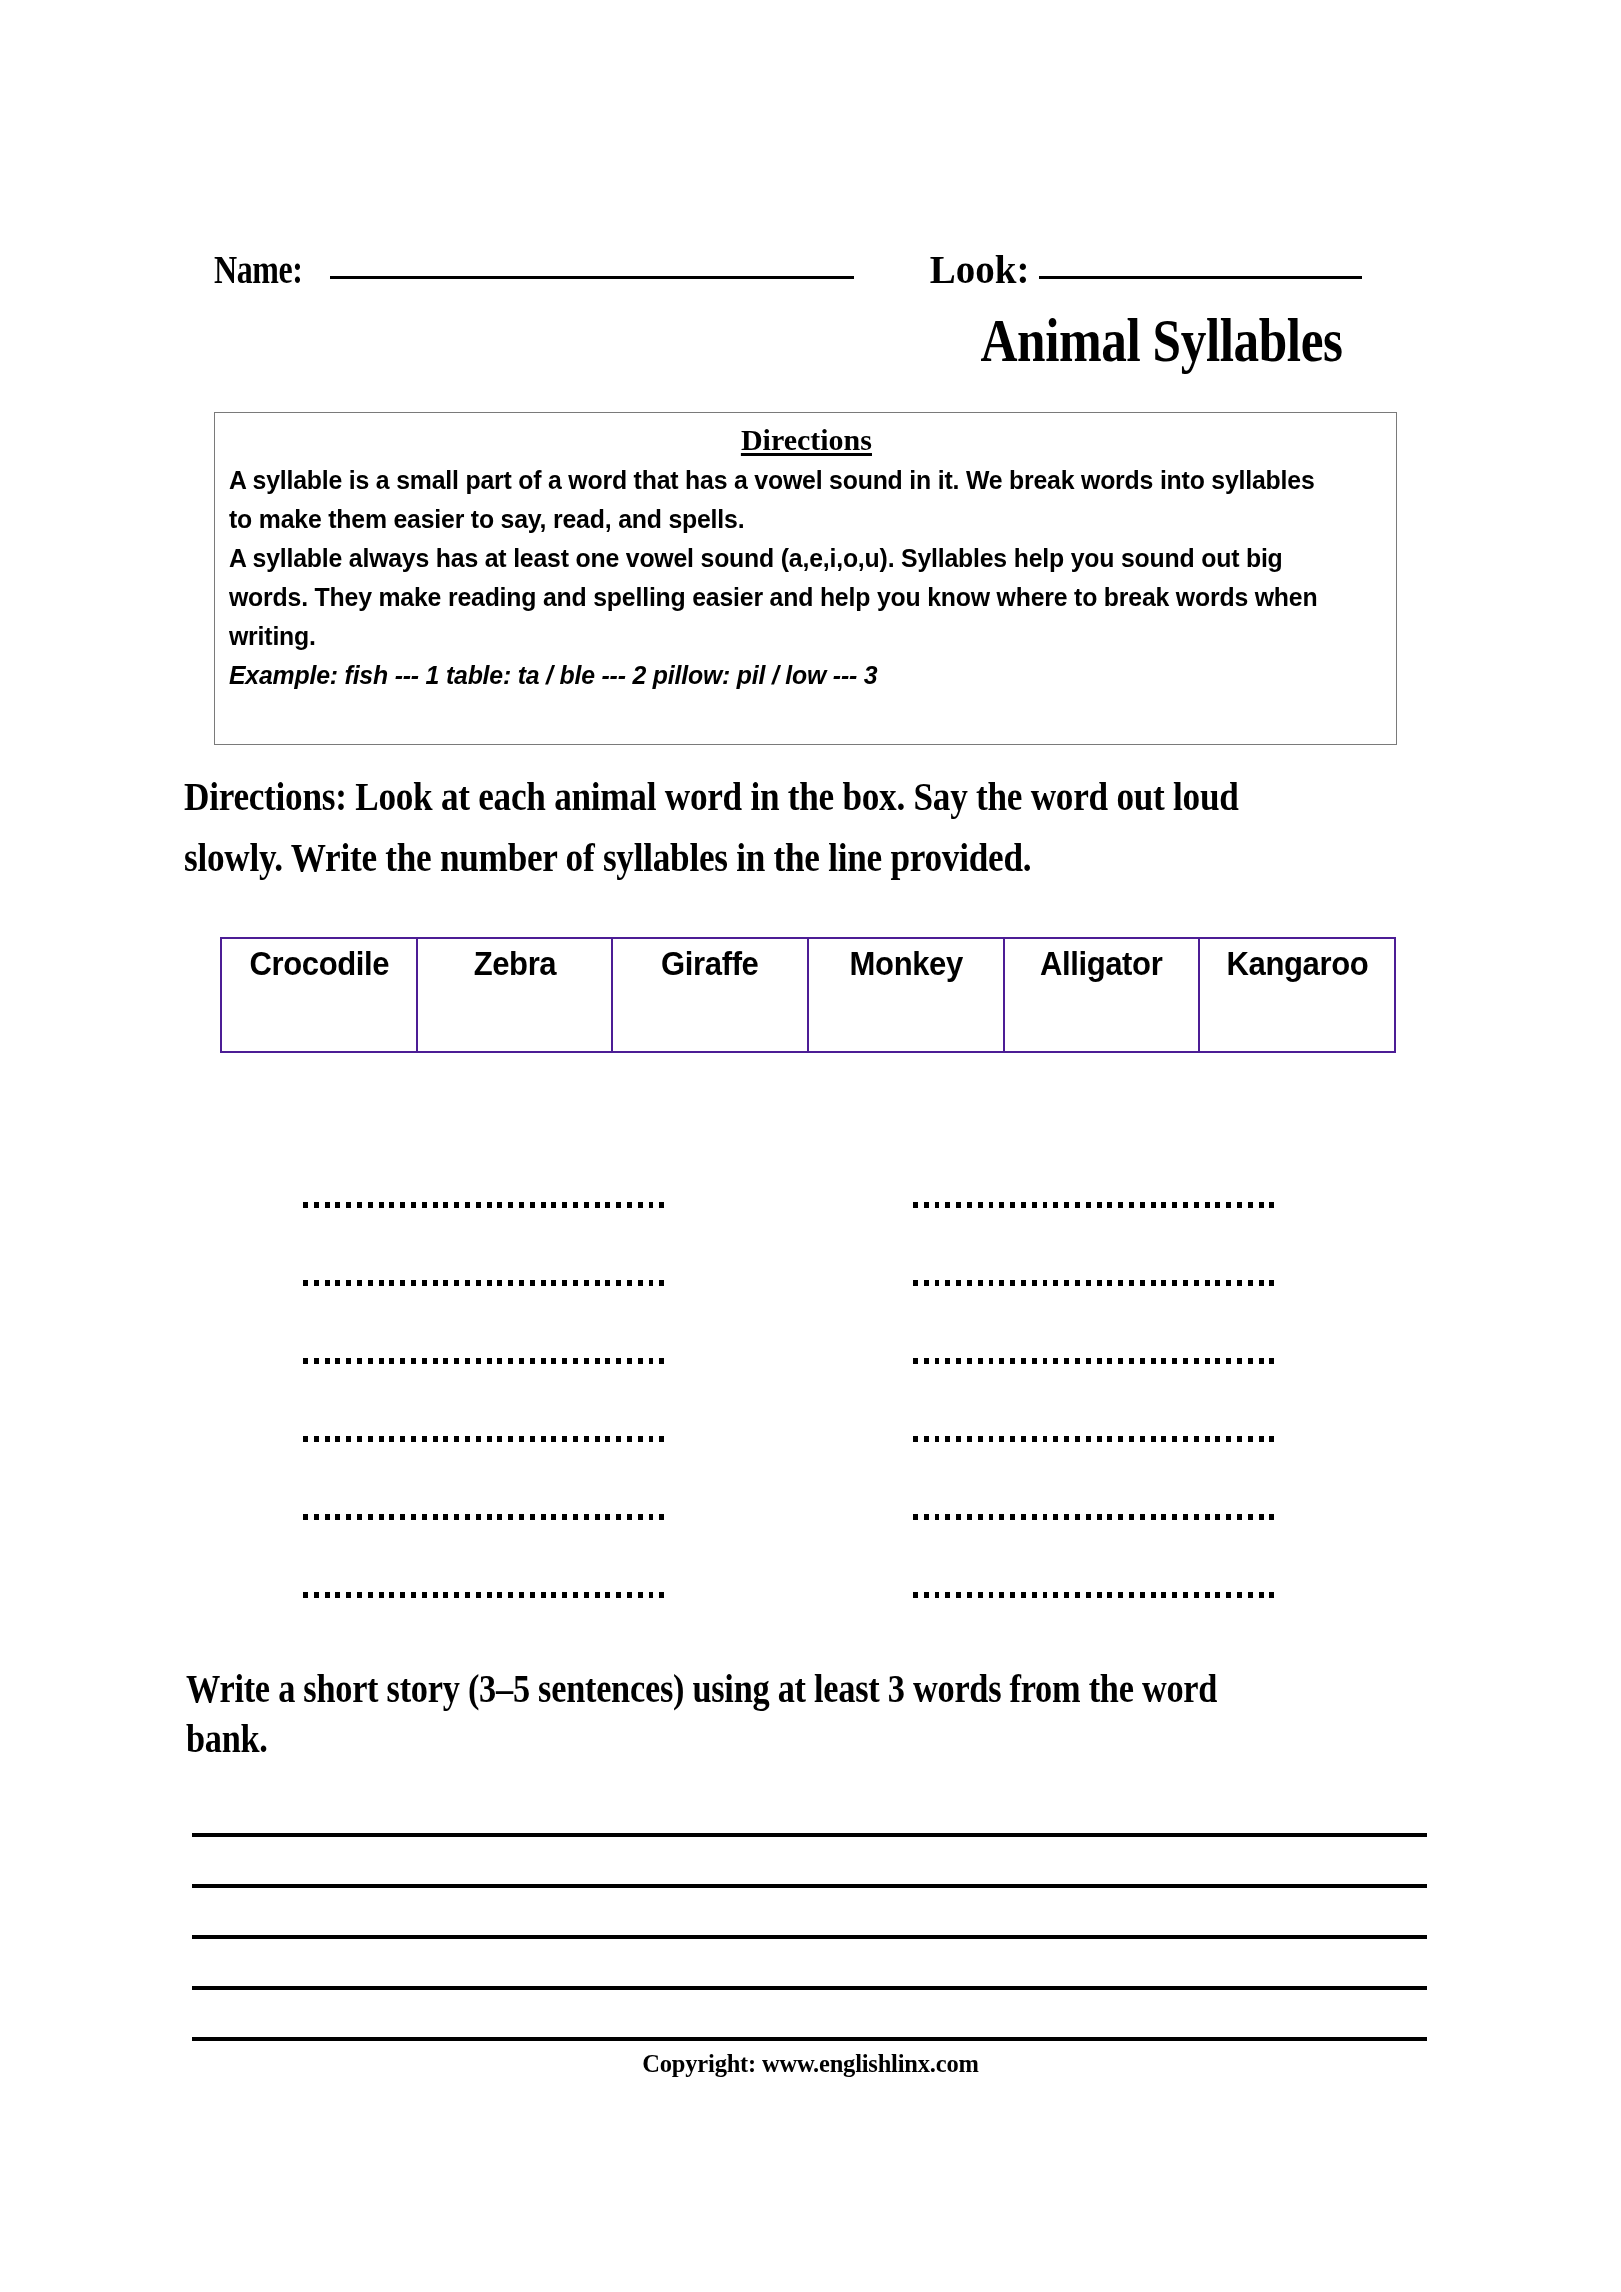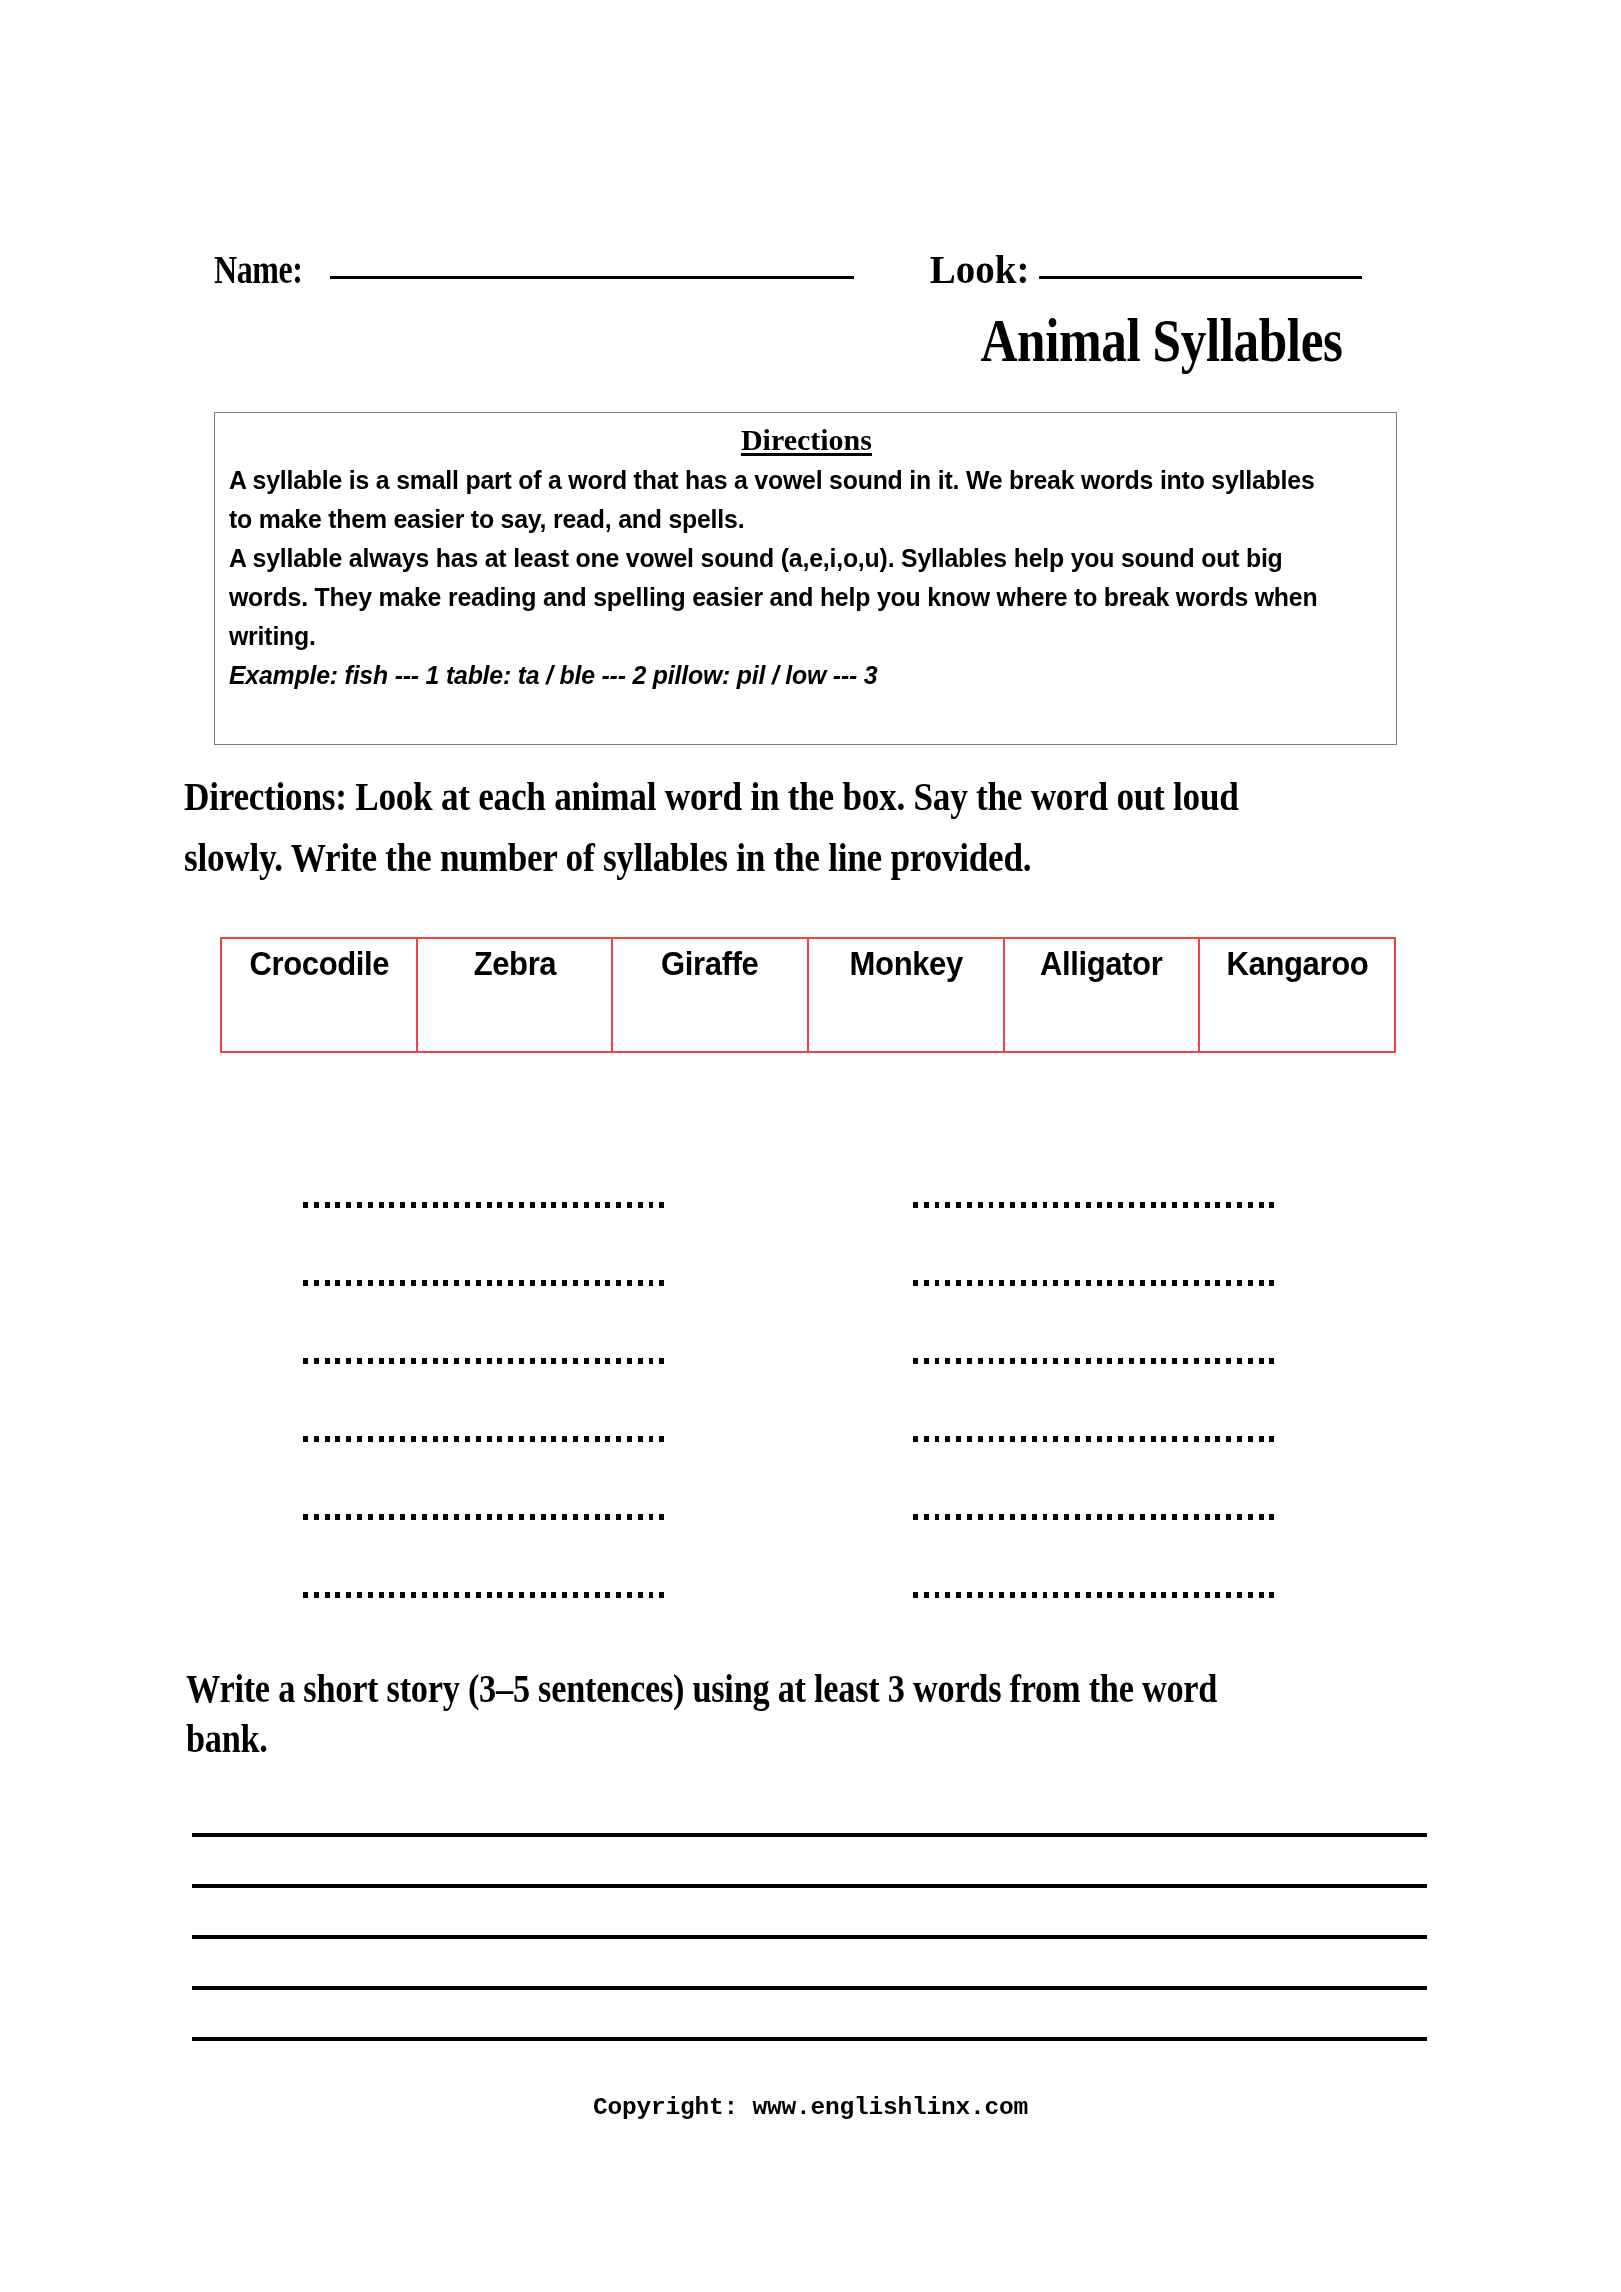--- a/index.html
+++ b/index.html
@@ -139,21 +139,21 @@
   .wordbank {
     position: absolute;
     left: 220px;
     top: 937px;
     width: 1176px;
     height: 106px;
     border-collapse: collapse;
     table-layout: fixed;
   }
   .wordbank td {
-    border: 2px solid #ef4444;
+    border: 2px solid #4c1d95;
     vertical-align: top;
     text-align: center;
     padding: 5.9px 3.9px 0 3.9px;
     font-family: "Liberation Sans", sans-serif;
     font-weight: bold;
     font-size: 33px;
     letter-spacing: -0.4px;
     height: 106px;
   }
   .wordbank td span {
@@ -242,25 +242,24 @@
     border-bottom: 4.9px solid #000;
   }
 
   
   .footer {
     position: absolute;
     left: 0;
     top: 2050px;
     width: 1621px;
     text-align: center;
-    font-family: Liberation Mono, monospace;
+    font-family: Liberation Serif, serif;
     font-weight: bold;
     font-size: 24.5px;
     letter-spacing: -0.2px;
-    margin-top: 44px;
   }
 </style>
 </head>
 <body>
 
 <div class="page">
 
   <div class="namedate-row">
     <span class="nd-label-name">Name:</span>
     <span class="nd-rule nd-rule-name"></span>

